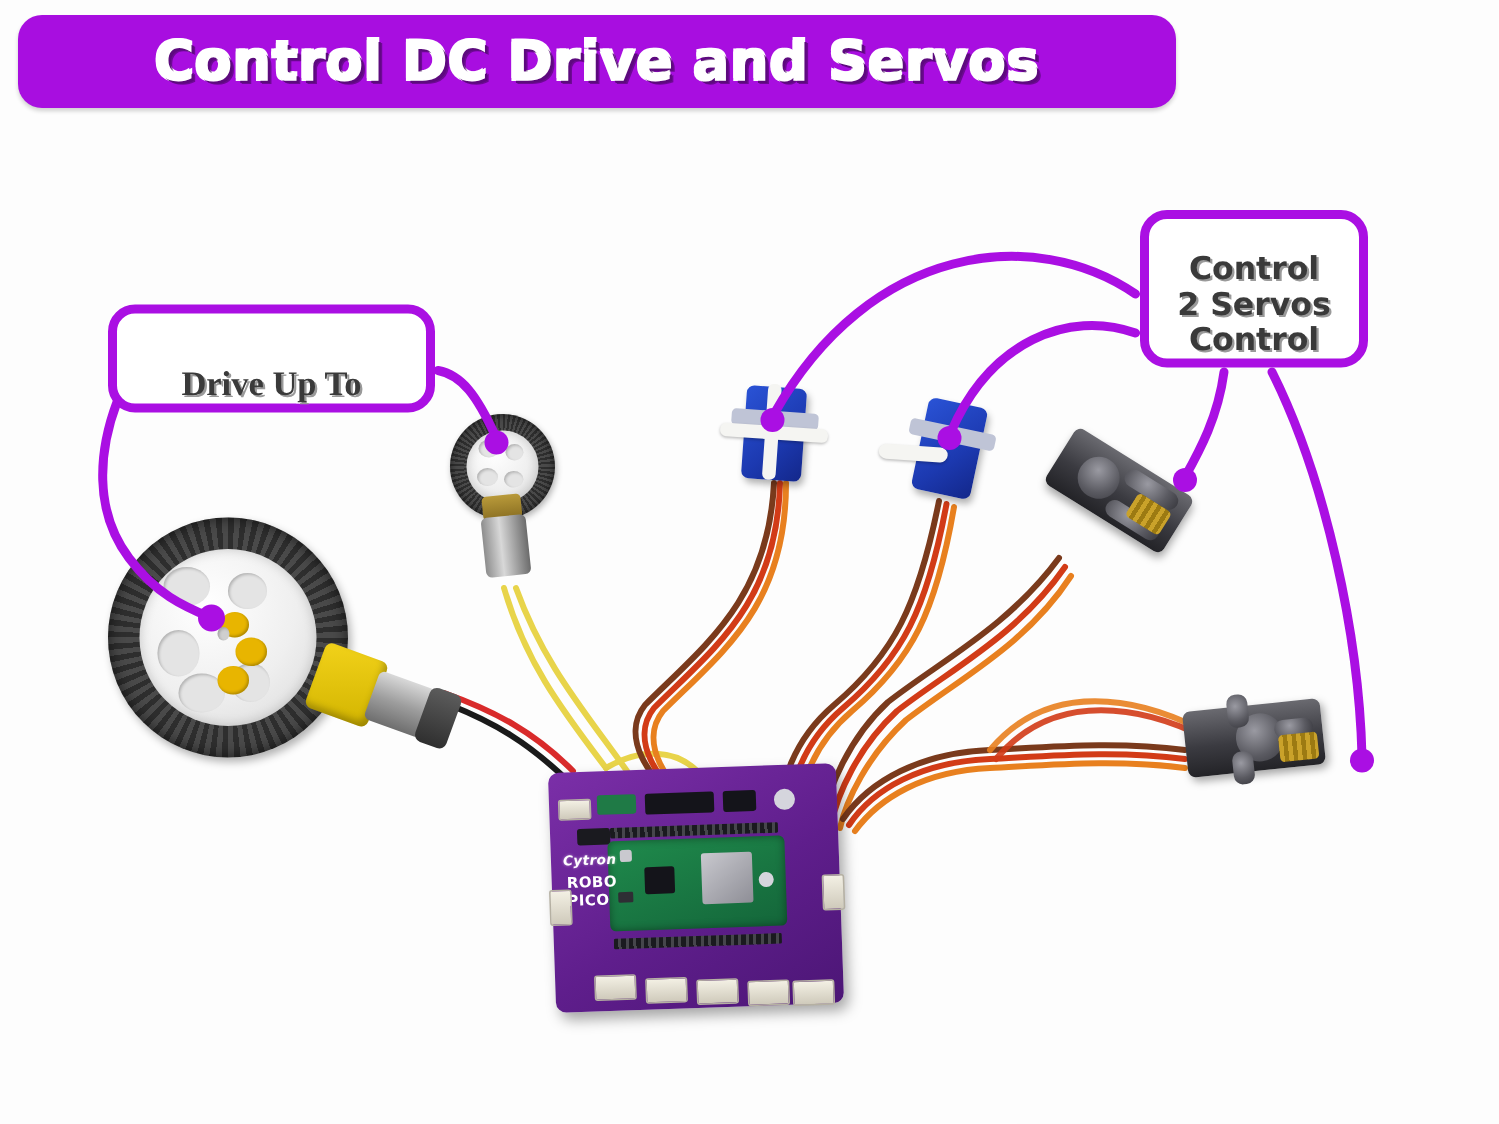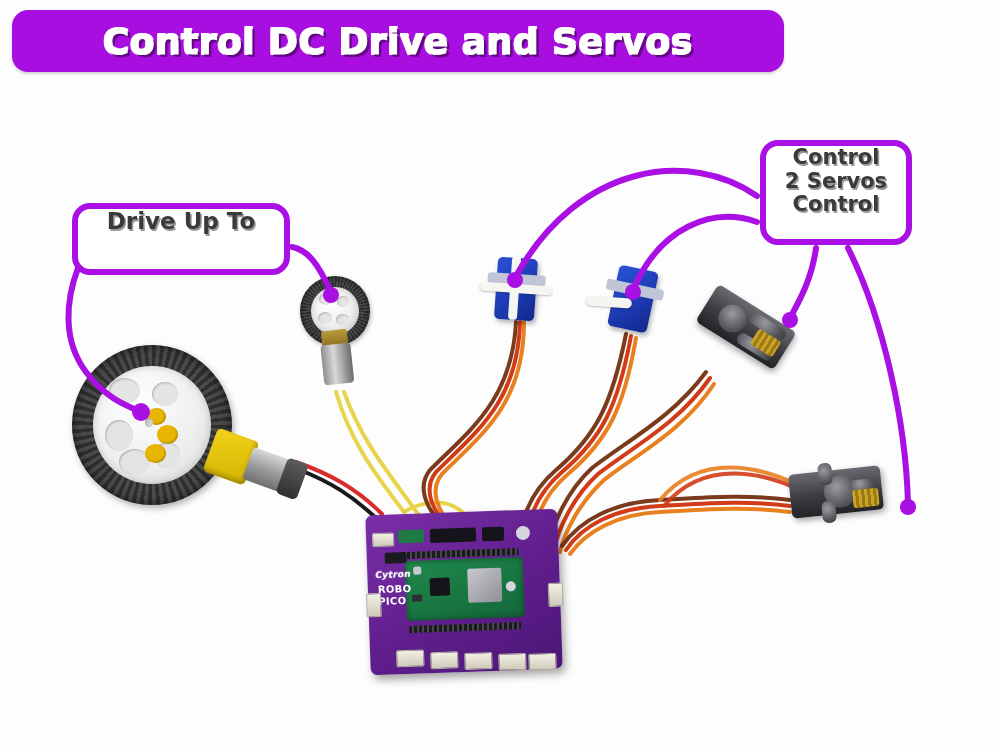--- a/index.html
+++ b/index.html
@@ -26,34 +26,34 @@
       2px 2px 0 #5d0a7e,
       3px 3px 0 rgba(60,5,85,.55),
       -1px -1px 0 #ffffff, 1px -1px 0 #ffffff,
       -1px 1px 0 #ffffff;
   }
 
   
   .callout{
     position:absolute;background:#ffffff;
     border:6px solid #aa0fe3;border-radius:18px;
-    display:flex;flex-direction:column;align-items:center;justify-content:flex-start;
+    display:flex;flex-direction:column;align-items:center;justify-content:flex-end;
     box-sizing:border-box;z-index:40;
   }
   .callout span{
     font-family:"DejaVu Sans", sans-serif;
     font-weight:bold;color:#3a3a3a;white-space:nowrap;
     line-height:1.12;
     text-shadow:
       1.5px 1.5px 0 #9a9a9a,
       -1px -1px 0 #ffffff, 1px -1px 0 #ffffff,
       -1px 1px 0 #ffffff, 1px 1px 0 #ffffff;
   }
   #callout-motors{left:72px;top:203px;width:218px;height:72px;}
-  #callout-motors span{font-size:23px;}
+  #callout-motors span{font-size:23px;font-family:Liberation Serif, serif;}
   #callout-servos{left:760px;top:140px;width:152px;height:105px;}
   #callout-servos span{font-size:21px;}
 
   
   svg.layer{position:absolute;left:0;top:0;width:999px;height:749px;}
   #wires{z-index:10;}
   #arrows{z-index:45;}
 
   
   .obj{position:absolute;z-index:20;}

